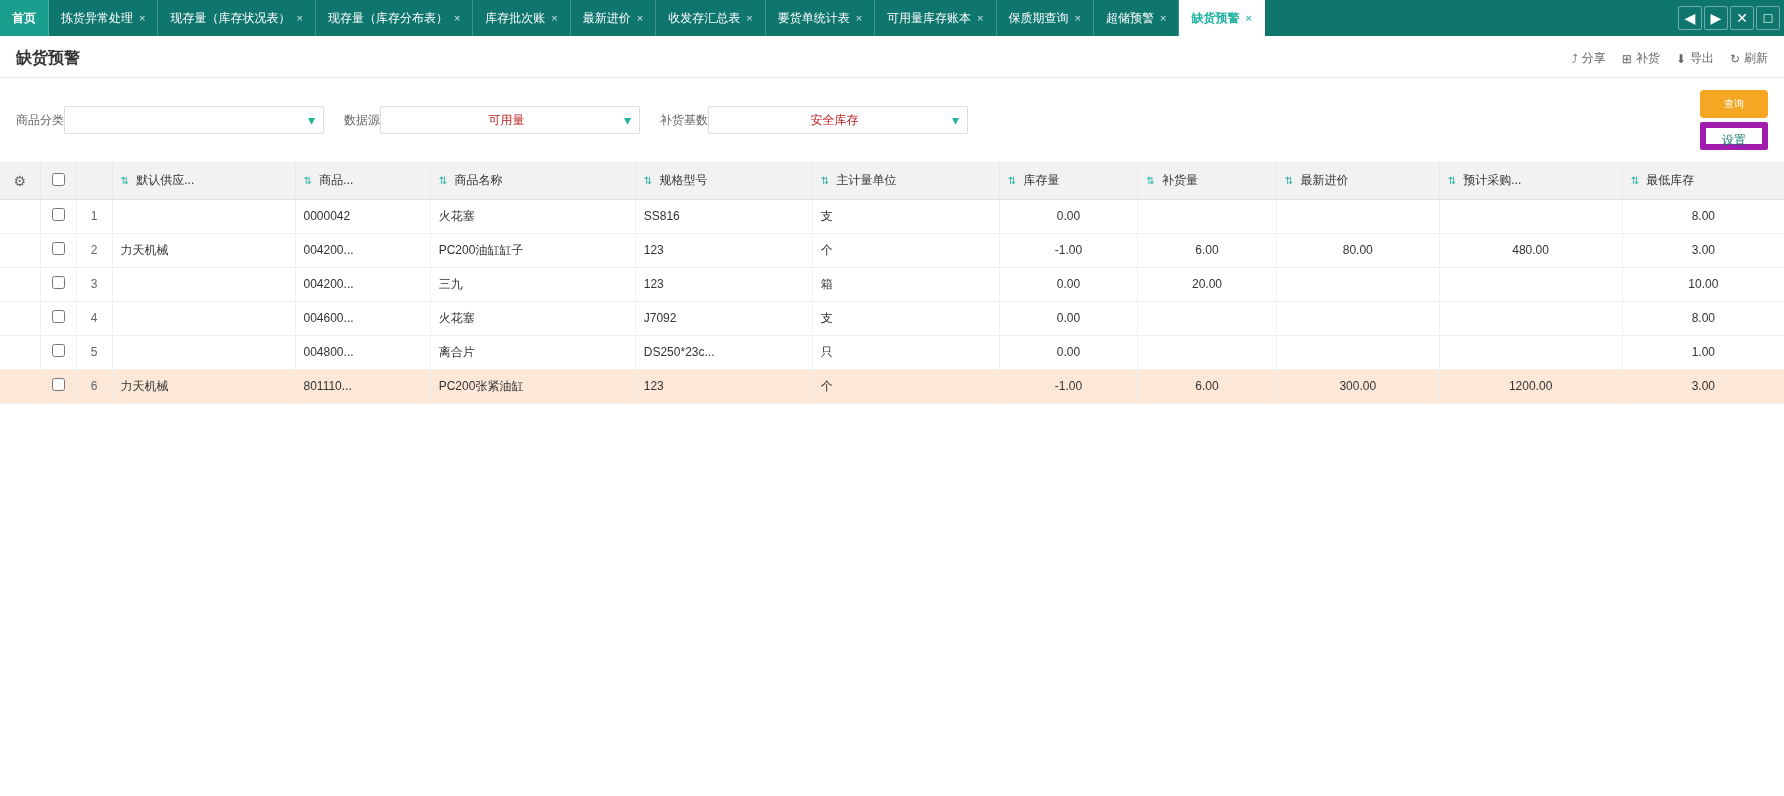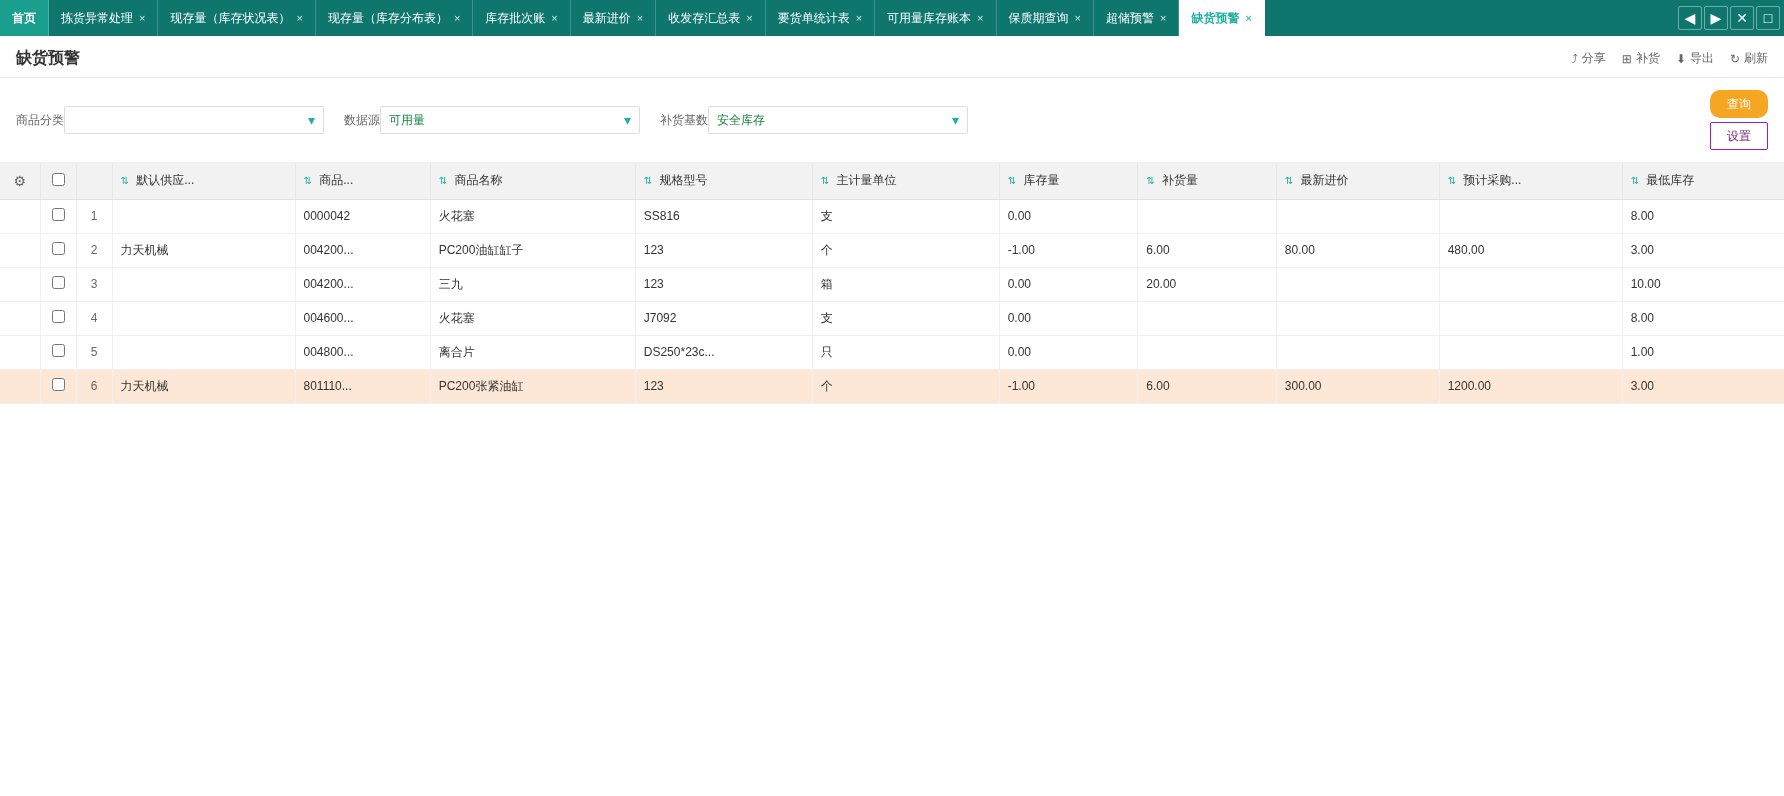--- a/index.html
+++ b/index.html
@@ -126,43 +126,44 @@
       cursor: pointer;
       font-size: 12px;
       position: relative;
     }
     .filter-select .select-arrow {
       margin-left: auto;
       color: #20b2a0;
       font-size: 14px;
     }
     .filter-value {
-      color: #15803d;
+      color: #b91c1c;
       flex: 1;
+      text-align: center;
     }
     .filter-actions {
       margin-left: auto;
       display: flex;
       flex-direction: column;
       gap: 4px;
     }
     .btn-query {
       background: #f5a623;
       color: #fff;
       border: none;
       padding: 4px 11px;
-      border-radius: 10px;
-      cursor: pointer;
-      font-size: 12px;
+      border-radius: 4px;
+      cursor: pointer;
+      font-size: 10px;
       height: 28px;
     }
     .btn-settings {
       background: #fff;
-      color: #701a75;
-      border: 1px solid #a21caf;
+      color: #0f766e;
+      border: 6px solid #a21caf;
       padding: 4px 16px;
       border-radius: 2px;
       cursor: pointer;
       font-size: 12px;
       height: 28px;
     }
 
     
     .table-container {
       padding: 0;
@@ -211,21 +212,21 @@
       height: 13px;
       cursor: pointer;
     }
 
     .settings-icon {
       color: #666;
       cursor: pointer;
       font-size: 14px;
     }
 
-    .numeric { text-align: left; }
+    .numeric { text-align: center; }
   </style>
 </head>
 <body>
 
 <div class="top-nav">
   <div class="nav-tab">
     <span>首页</span>
   </div>
   <div class="nav-tab">
     <span>拣货异常处理</span>

